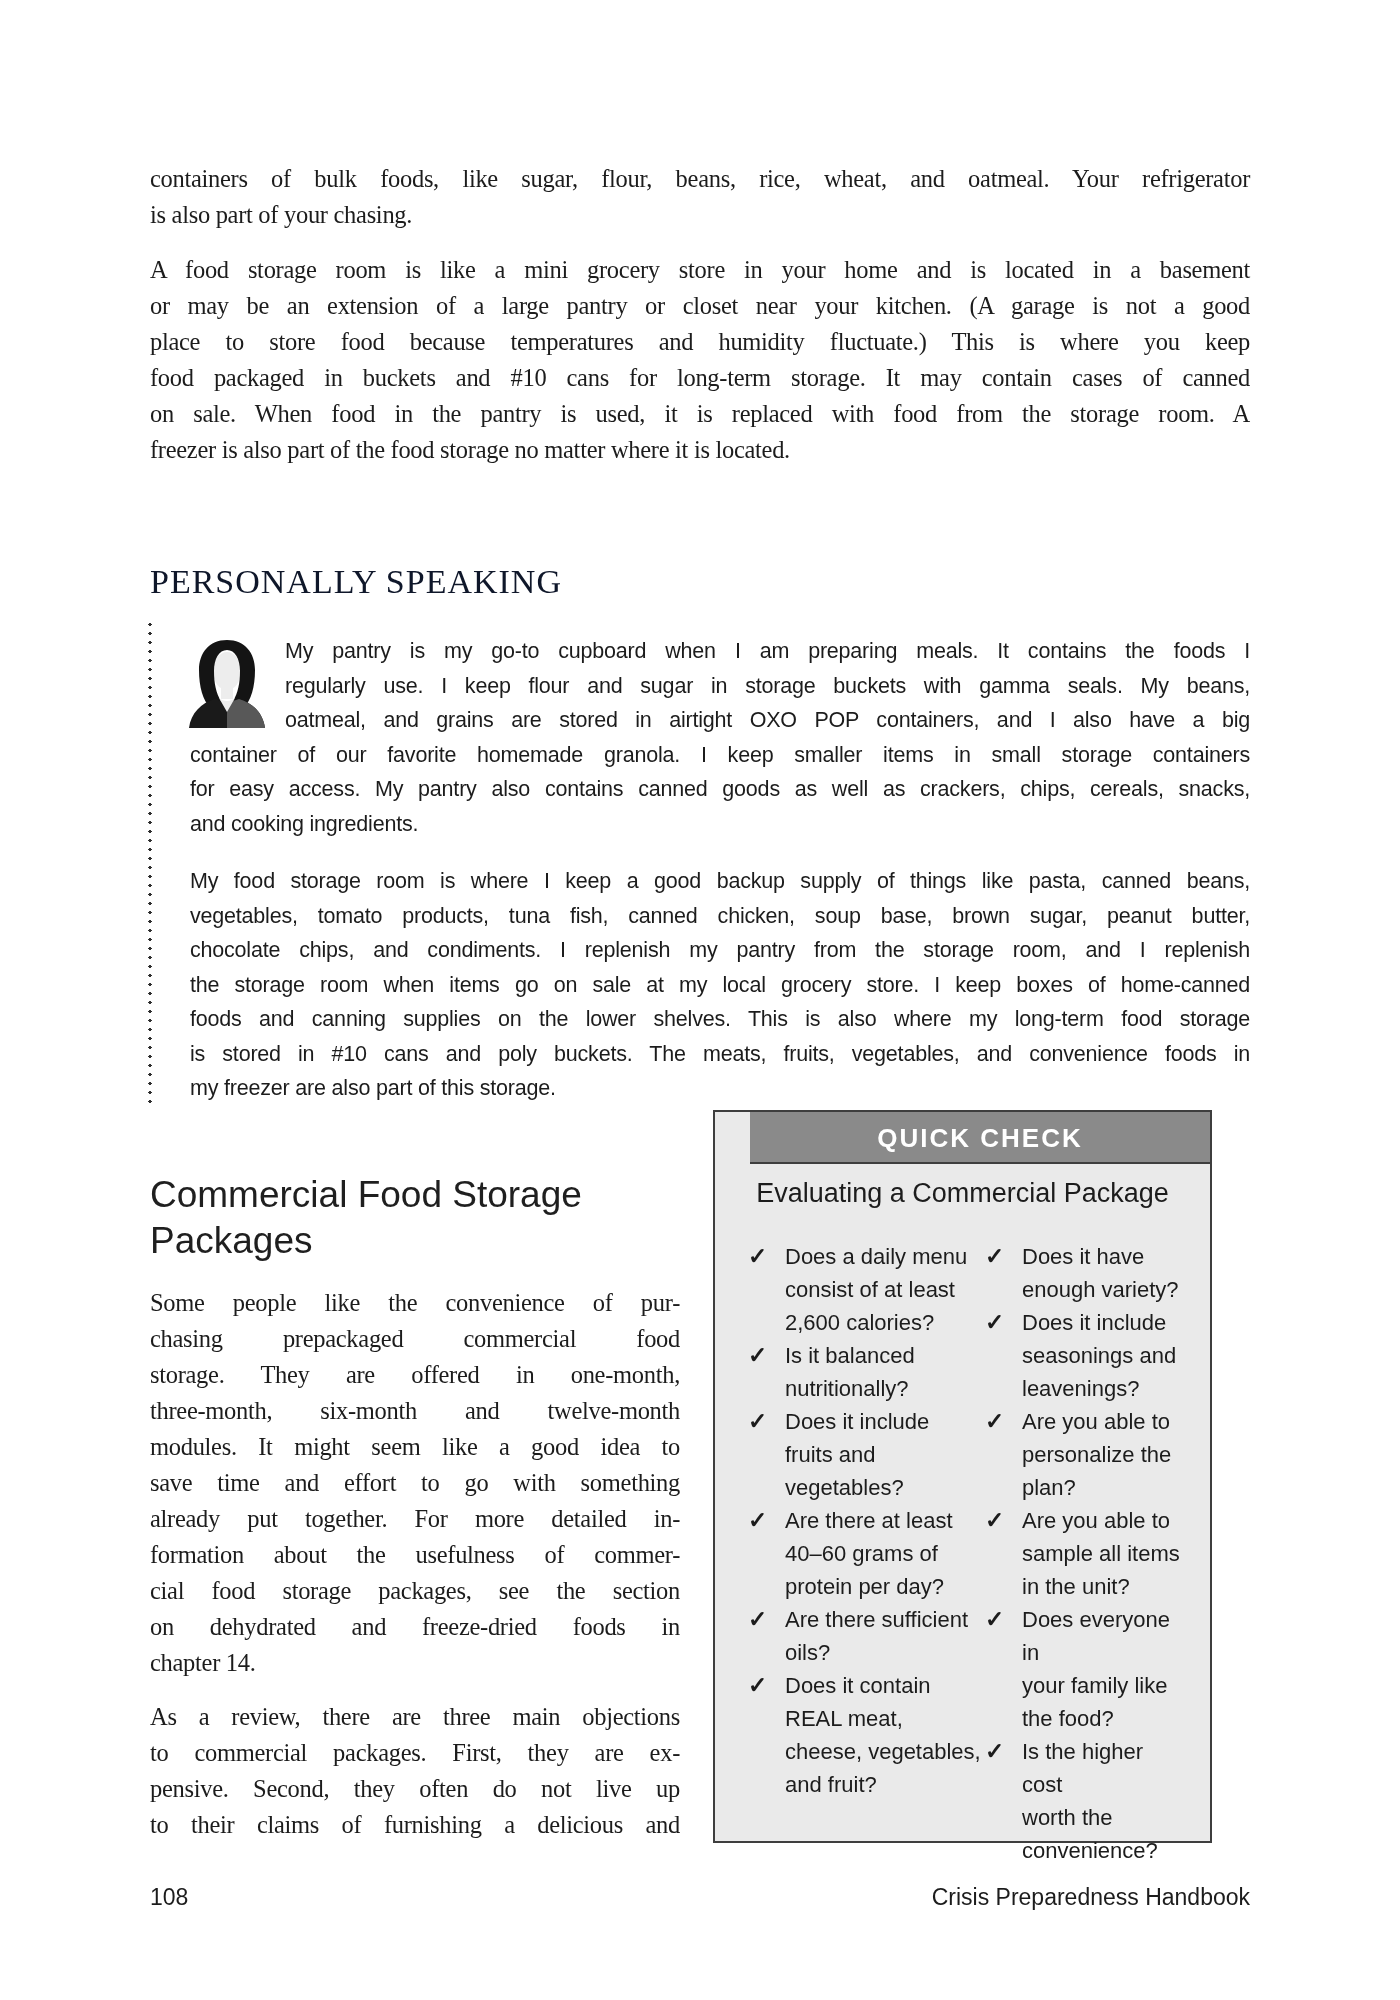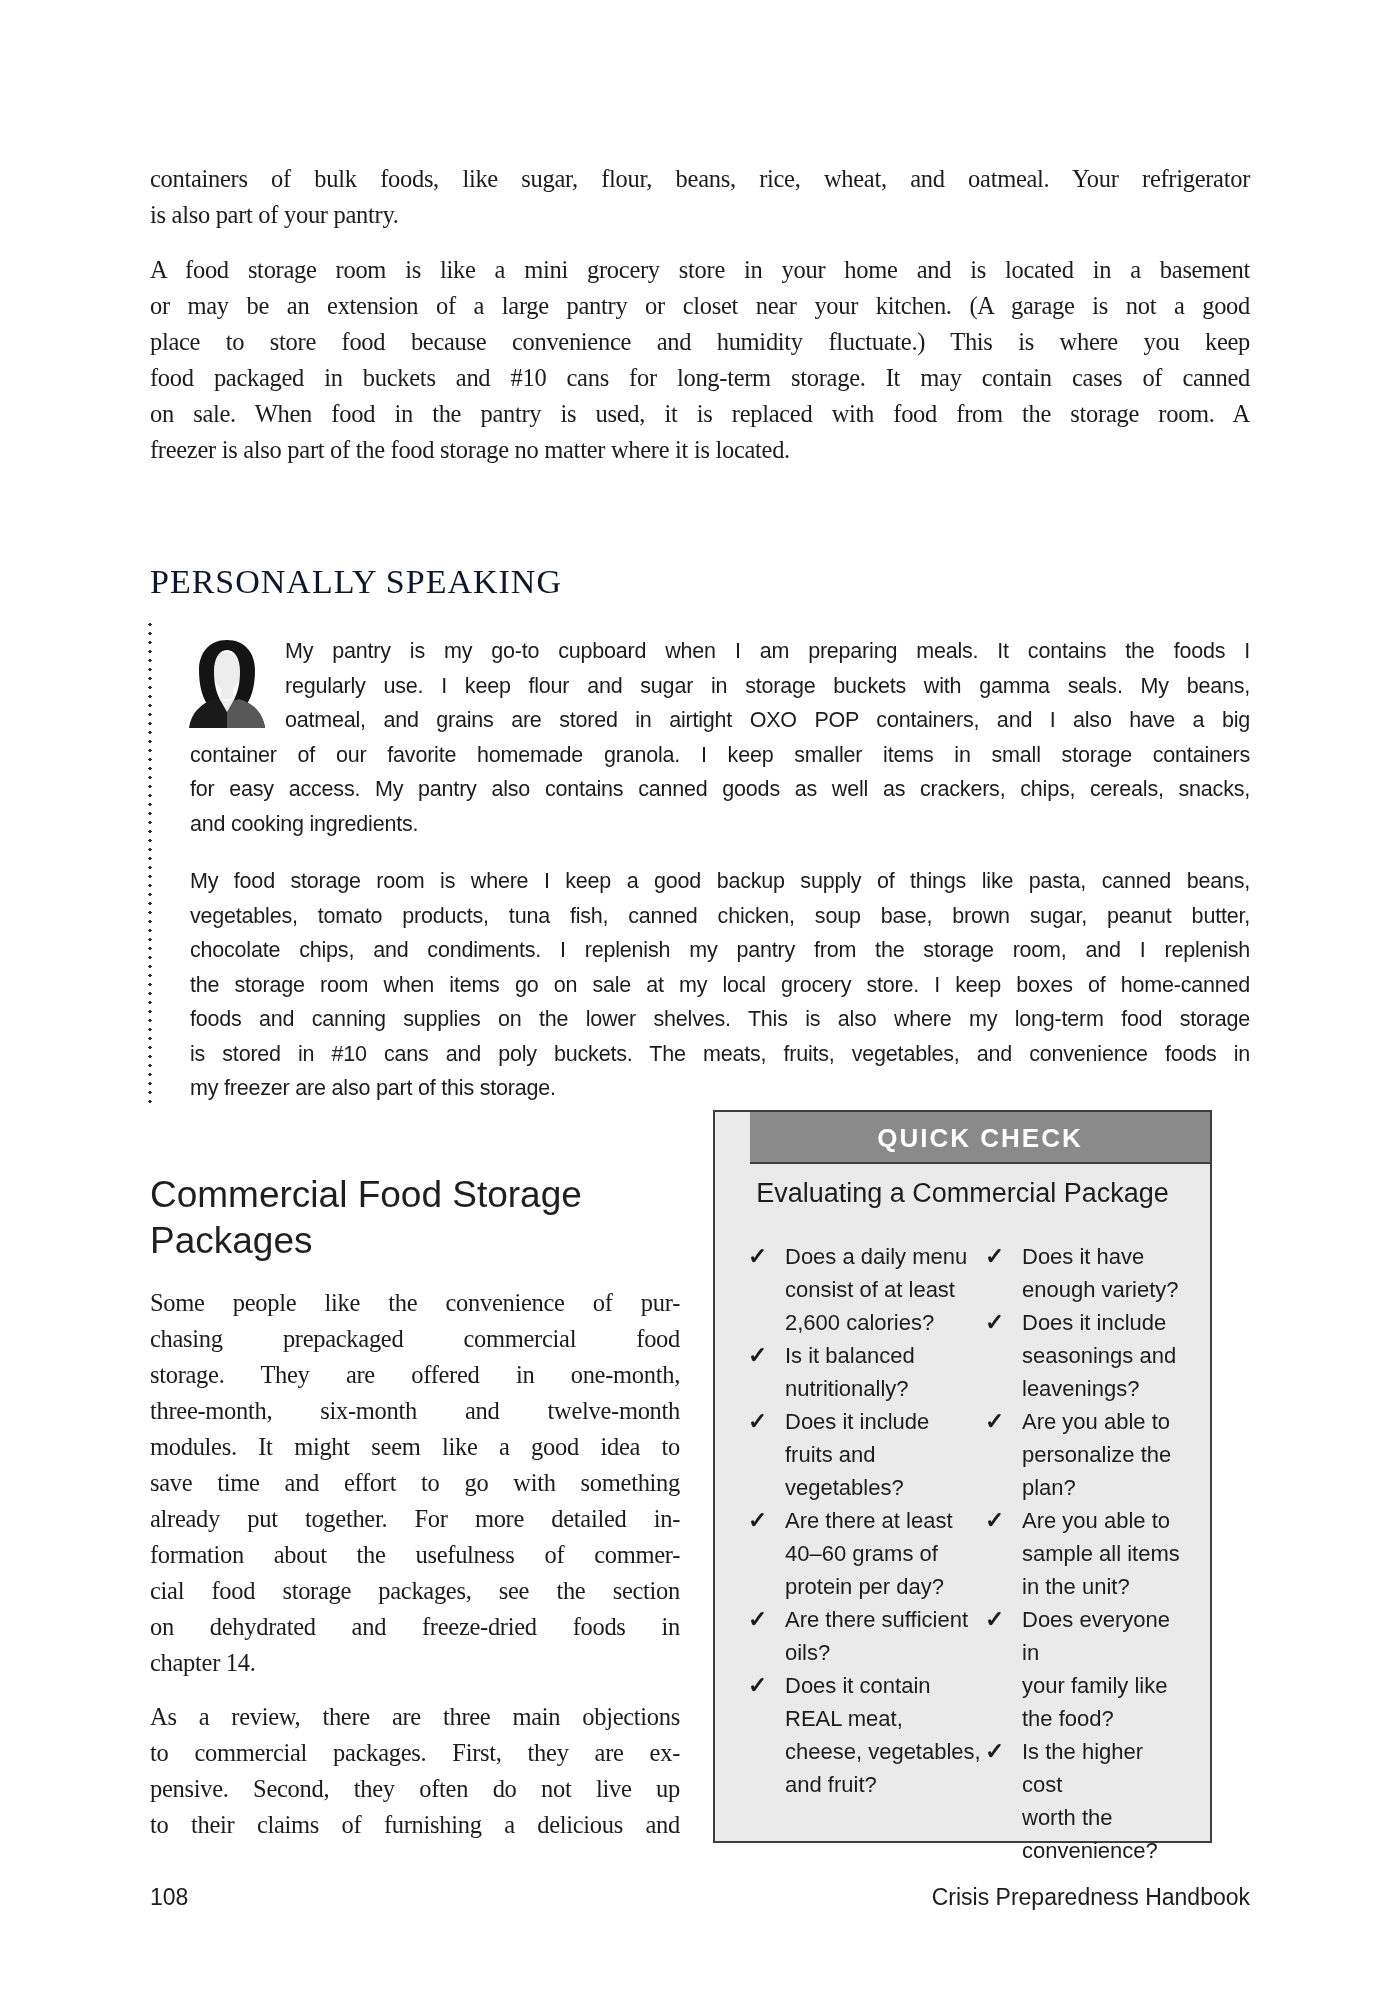--- a/index.html
+++ b/index.html
@@ -36,27 +36,27 @@
 
   .footer{font-family:"Liberation Sans",sans-serif;font-size:23px;color:#1c1c1c;}
 </style>
 </head>
 <body>
 
 <div class="page">
 
   <div class="abs serif" style="left:150px;top:161px;width:1100px;">
     <div class="jline">containers of bulk foods, like sugar, flour, beans, rice, wheat, and oatmeal. Your refrigerator</div>
-    <div class="jline last">is also part of your pantry.</div>
+    <div class="jline last">is also part of your chasing.</div>
   </div>
 
   <div class="abs serif" style="left:150px;top:252px;width:1100px;line-height:36px;">
     <div class="jline">A food storage room is like a mini grocery store in your home and is located in a basement</div>
     <div class="jline">or may be an extension of a large pantry or closet near your kitchen. (A garage is not a good</div>
-    <div class="jline">place to store food because convenience and humidity fluctuate.) This is where you keep</div>
+    <div class="jline">place to store food because temperatures and humidity fluctuate.) This is where you keep</div>
     <div class="jline">food packaged in buckets and #10 cans for long-term storage. It may contain cases of canned</div>
     <div class="jline">on sale. When food in the pantry is used, it is replaced with food from the storage room. A</div>
     <div class="jline last">freezer is also part of the food storage no matter where it is located.</div>
   </div>
 
   <div id="ps-heading" class="abs" style="left:150px;top:563px;">PERSONALLY SPEAKING</div>
 
   <div id="ps-dotted" class="abs" style="left:148px;top:620px;height:485px;"></div>
 
   <svg class="abs" style="left:186px;top:639px;" width="82" height="89" viewBox="0 0 82 89" aria-hidden="true">

